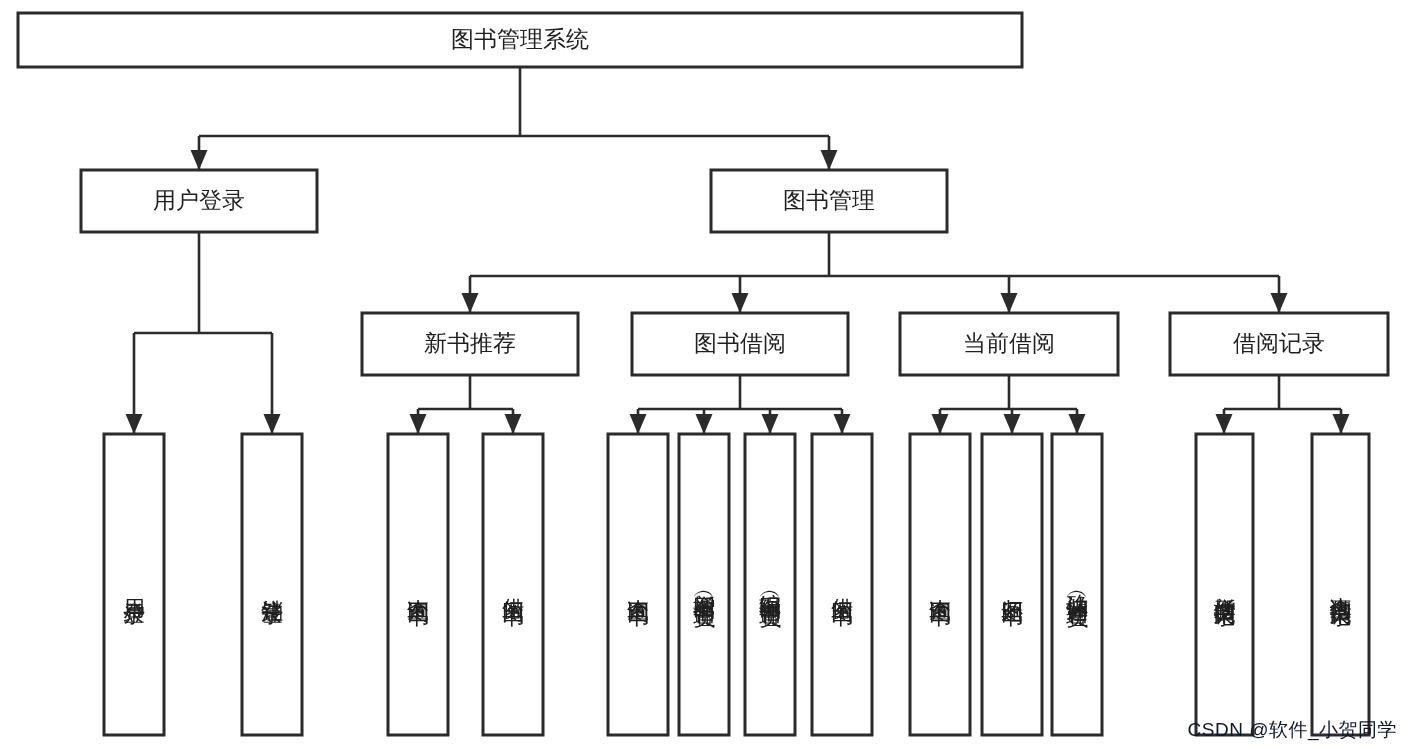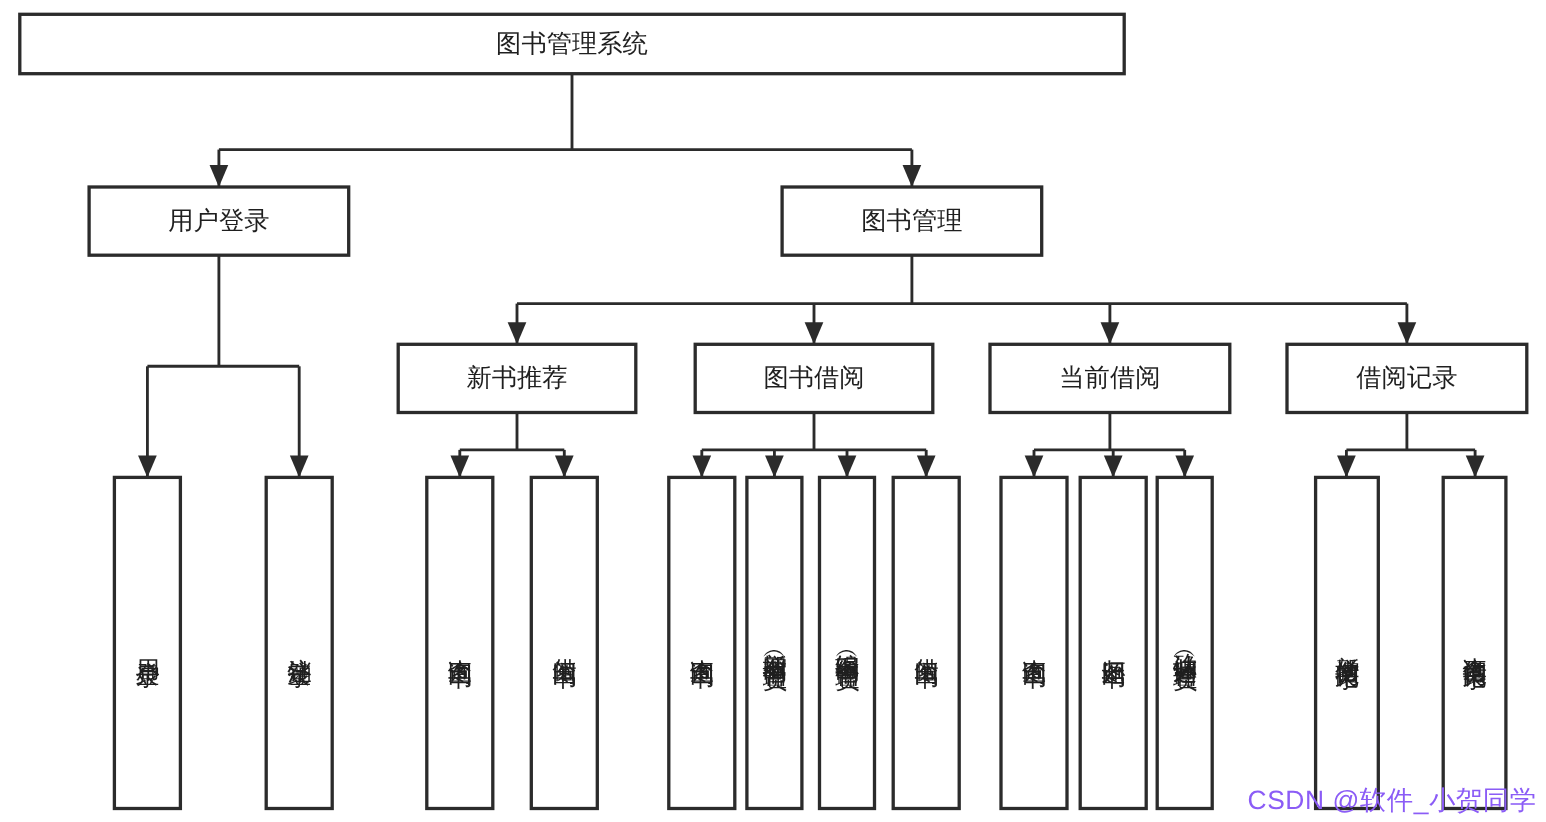--- a/index.html
+++ b/index.html
@@ -63,22 +63,22 @@
     letter-spacing: 2px;
     font-family: "Liberation Sans", "DejaVu Sans", sans-serif;
     text-align: center;
     white-space: normal;
     pointer-events: none;
   }
   .watermark {
     position: absolute;
     right: 8px;
     bottom: 4px;
-    font-size: 24px;
-    color: #8b5cf6;
+    font-size: 19px;
+    color: #0f172a;
     font-family: "Liberation Sans", "DejaVu Sans", sans-serif;
     letter-spacing: 0.5px;
     white-space: nowrap;
   }
 </style>
 </head>
 <body>
 
 <div id="diagram-root">
 

